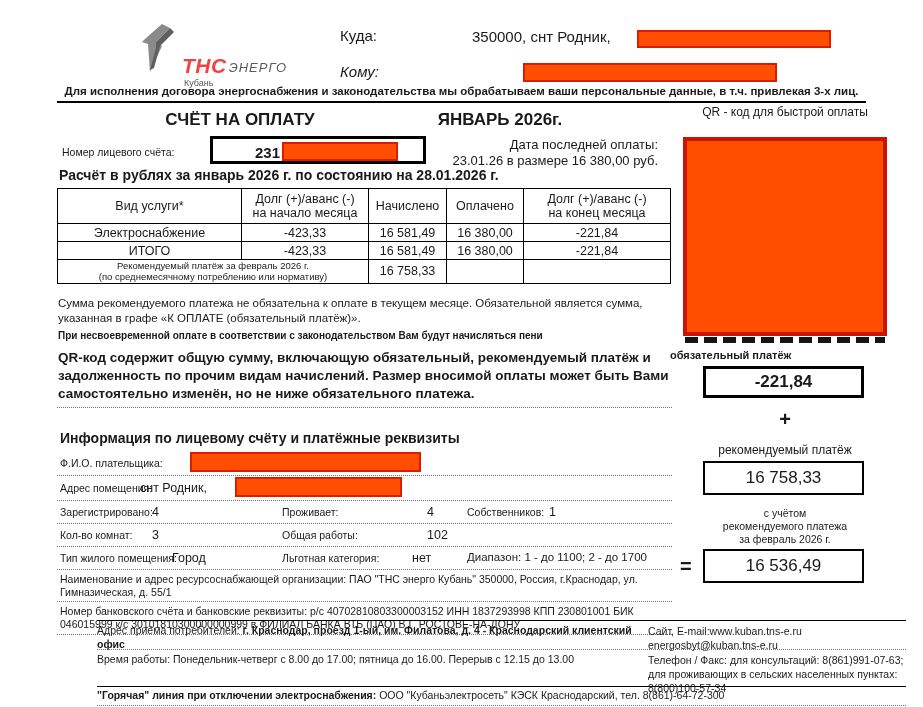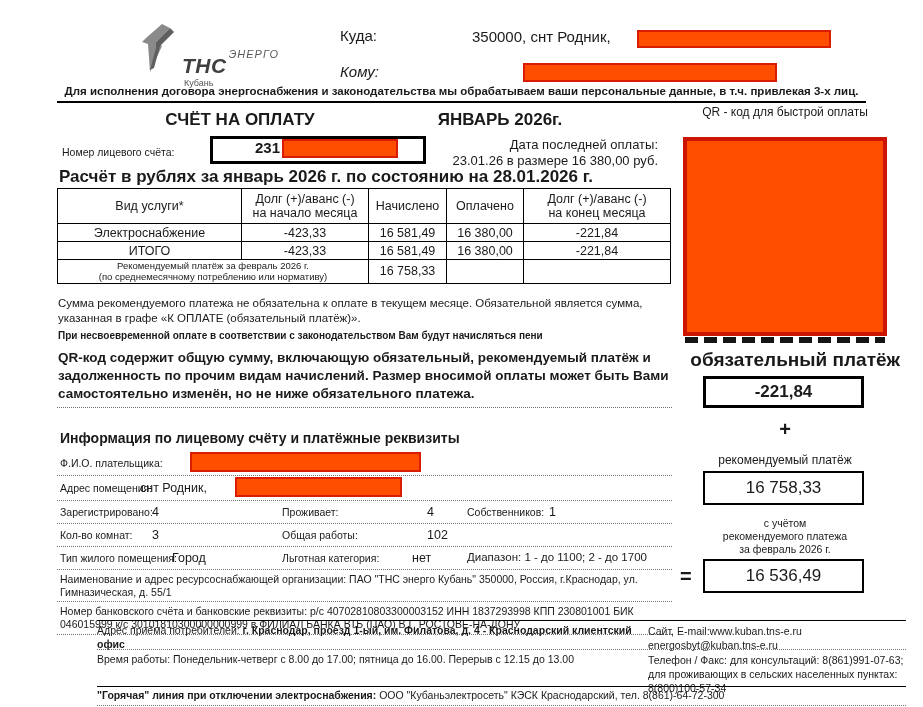--- a/index.html
+++ b/index.html
@@ -10,43 +10,43 @@
   .abs { position:absolute; }
   .b { font-weight:bold; }
 
   
   .redact { background:#FF4E00; border:2px solid #D81D00; display:inline-block; vertical-align:middle; }
   .qr-redact { background:#FF4E00; border:4px solid #CC1500; }
 
   
   .logo { left:140px; top:22px; width:130px; height:62px; }
   .logo-row { display:flex; align-items:flex-end; }
-  .logo-tns { font-size:21px; font-weight:bold; font-style:italic; color:#404040; letter-spacing:0.5px; }
-  .logo-energo { font-size:11px; color:#5a5a5a; font-style:italic; letter-spacing:1px; margin-left:2px; margin-bottom:18px; }
+  .logo-tns { font-size:21px; font-weight:bold; font-style:italic; color:#ef4444; letter-spacing:0.5px; }
+  .logo-energo { font-size:13px; color:#5a5a5a; font-style:italic; letter-spacing:1px; margin-left:2px; margin-bottom:3px; }
   .logo-region { font-size:9px; color:#555; margin-left:44px; margin-top:0px; }
 
   .kuda-label { left:340px; top:27px; font-size:15px; }
   .kuda-value { left:472px; top:28px; font-size:15px; }
   .kuda-redact { left:637px; top:30px; width:194px; height:18px; }
   .komu-label { left:340px; top:63px; font-size:15px;font-style:italic; }
   .komu-redact { left:523px; top:63px; width:254px; height:19px; }
 
   .notice { left:0; top:85px; width:923px; font-size:11.5px; font-weight:bold; text-align:center; }
   .rule-thick { left:57px; top:101px; width:809px; height:2px; background:#000; }
 
   .doc-title { left:120px; top:110px; width:240px; font-size:17px; font-weight:bold; text-align:center; }
   .doc-period { left:390px; top:110px; width:220px; font-size:17px; font-weight:bold; text-align:center; }
 
   .acct-label { left:62px; top:146px; font-size:10.5px; }
-  .acct-box { left:210px; top:136px; width:216px; height:28px; border:3px solid #000; display:flex; align-items:flex-start; }
+  .acct-box { left:210px; top:136px; width:216px; height:28px; border:3px solid #000; display:flex; align-items:flex-end; }
   .acct-num { font-size:15px; font-weight:bold; margin-left:42px; }
   .acct-redact { width:116px; height:19px; margin-left:2px; }
   .lastpay { left:430px; top:137px; width:228px; font-size:13px; text-align:right; line-height:1.22; }
 
-  .calc-title { left:59px; top:167px; font-size:17px; font-weight:bold; }
+  .calc-title { left:59px; top:167px; font-size:14px; font-weight:bold; }
 
   table.charges { left:57px; top:188px; position:absolute; border-collapse:collapse; table-layout:fixed; }
   table.charges td, table.charges th { border:1.5px solid #000; font-weight:normal; overflow:hidden; }
   table.charges th { font-size:12.5px; text-align:center; height:35px; white-space:pre-line; line-height:1.15; padding:1px; }
   table.charges td { font-size:12.5px; text-align:center; height:18px; padding:0 2px; }
   td.svc { text-align:center; }
   .rec-label { font-size:9.5px; line-height:1.2; text-align:center; }
   td.rec-cell { height:32px; }
 
   .note1 { left:58px; top:296px; width:600px; font-size:11.5px; line-height:1.3; }
@@ -69,21 +69,21 @@
   .solid-bot { border-bottom:1.5px solid #000; }
   .dot2 { height:3px; border-top:1px dotted #707070; border-bottom:1px dotted #707070; margin-top:1px; }
 
   
   .rpanel { left:670px; top:105px; width:230px; }
   .qr-title { text-align:center; font-size:12px; margin-bottom:18px; }
   .qr-box { margin-left:13px; width:204px; height:199px; }
   .qr-remnant { margin-left:15px; margin-top:1px; width:200px; height:6px;
     background:repeating-linear-gradient(90deg,#151515 0 13px, transparent 13px 19px); }
   .topay { margin-top:22px; text-align:center; font-size:13.5px; font-weight:bold; }
-  .mand-label { margin-top:6px; text-align:right; font-size:19px; font-weight:bold; }
+  .mand-label { margin-top:6px; text-align:left; font-size:11px; font-weight:bold; }
   .val-box { margin-left:33px; margin-top:5px; width:161px; height:32px; border:3px solid #000;
              display:flex; align-items:center; justify-content:center; font-size:17px; }
   .val-box.thin { border-width:2px; height:34px; }
   .plus { margin-top:10px; text-align:center; font-size:20px; font-weight:bold; }
   .rec-lbl { margin-top:12px; text-align:center; font-size:12px; }
   .tot-note { margin-top:12px; text-align:center; font-size:10.5px; line-height:1.22; }
   .eq-wrap { position:relative; margin-top:4px; }
   .eq { position:absolute; left:10px; top:6px; font-size:20px; font-weight:bold; }
 </style>
 </head>

